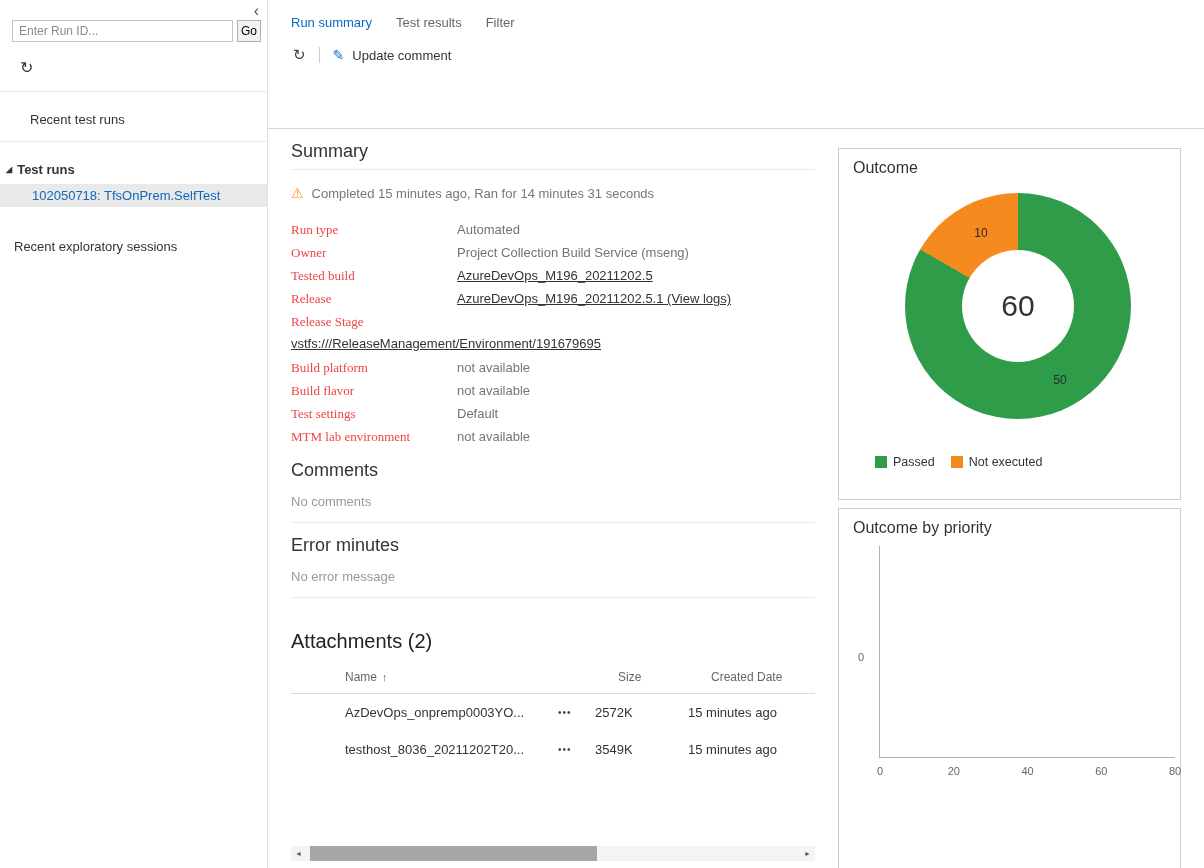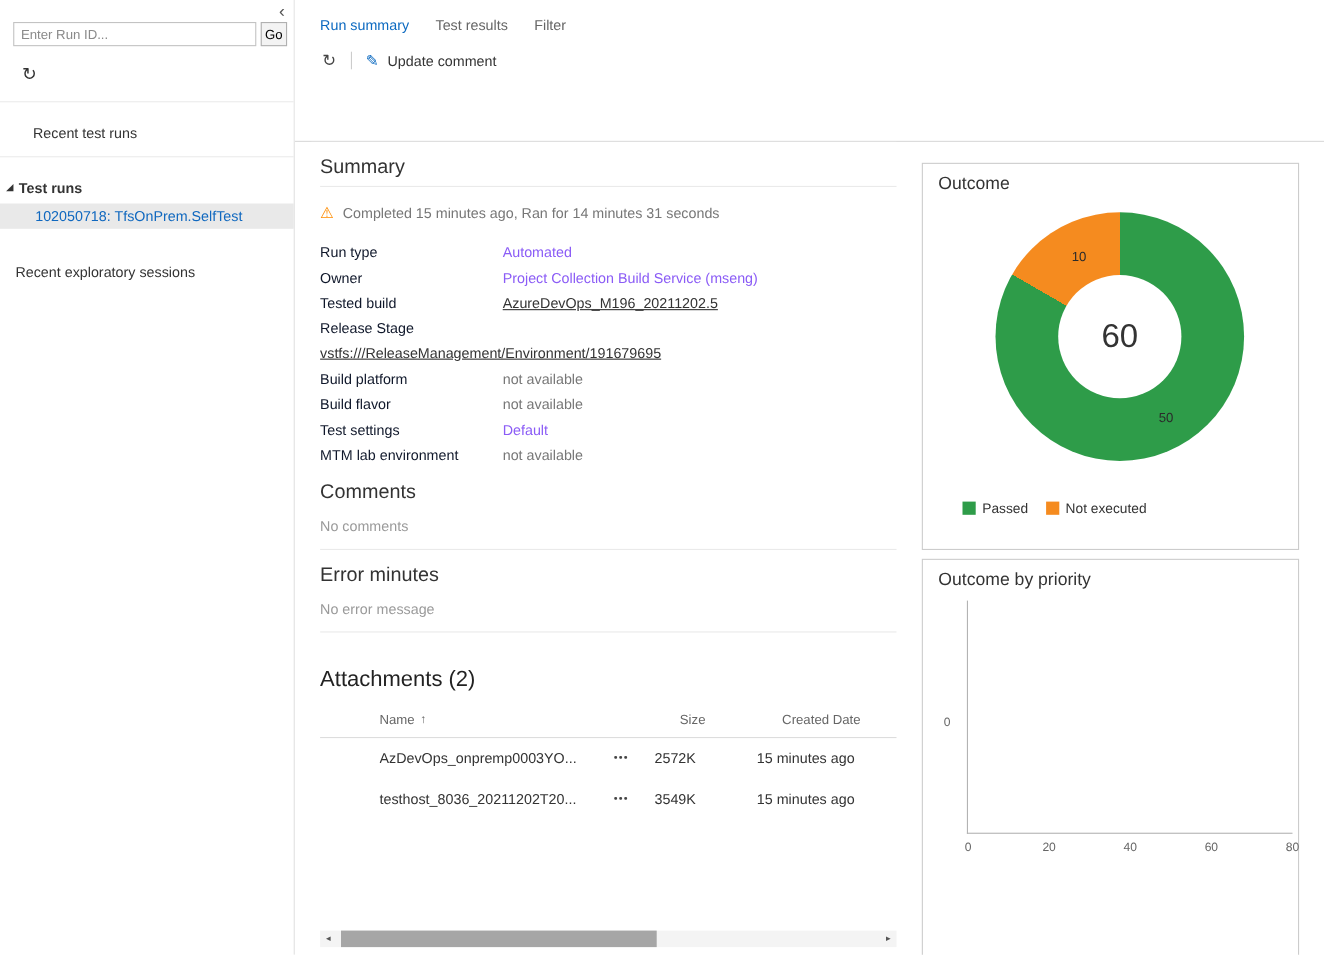--- a/index.html
+++ b/index.html
@@ -35,22 +35,22 @@
 
   
   .main-col { position:absolute; left:283px; top:129px; width:532px; height:739px; padding:12px 0 0 8px; font-size:13px; background:#fff; }
   .h-section { font-size:18px; color:#333; font-weight:400; }
   .h-section.spaced { margin-top:12px; }
   .rule { border-bottom:1px solid #eaeaea; margin-top:7px; width:524px; }
   .status-line { margin-top:15px; color:#777; display:flex; align-items:center; }
   .warn-icon { color:#ff8c00; margin-right:8px; font-size:14px; }
   .kv-block { margin-top:17px; }
   .kv-row { line-height:23px; display:flex; }
-  .kv-label { width:166px; color:#0f172a; flex-shrink:0; }
-  .kv-value { color:#8b5cf6; }
+  .kv-label { width:166px; color:#ef4444; flex-shrink:0;font-family:Liberation Serif, serif; }
+  .kv-value { color:#737373; }
   .kv-value.muted { color:#777; }
   .link { color:#333; text-decoration:underline; cursor:pointer; }
   .kv-stacked { line-height:21px; margin-bottom:2px; }
   .empty-text { color:#9a9a9a; margin-top:13px; }
   .rule.after-empty { margin-top:13px; }
   .h-attachments { font-size:20px; color:#222; font-weight:400; margin-top:32px; }
   .att-header { display:flex; margin-top:17px; padding:0 0 9px 54px; color:#666; font-size:12px; border-bottom:1px solid #ddd; }
   .att-name-col { width:250px; display:flex; align-items:center; }
   .sort-arrow { margin-left:5px; font-size:11px; color:#666; }
   .att-size-col { width:93px;margin-left:23px; }
@@ -144,20 +144,24 @@
     </div>
     <div class="kv-row">
       <span class="kv-label">Owner</span>
       <span class="kv-value">Project Collection Build Service (mseng)</span>
     </div>
     <div class="kv-row">
       <span class="kv-label">Tested build</span>
       <span class="kv-value link">AzureDevOps_M196_20211202.5</span>
     </div>
     <div class="kv-row">
+      <span class="kv-label">Release</span>
+      <span class="kv-value link">AzureDevOps_M196_20211202.5.1 (View logs)</span>
+    </div>
+    <div class="kv-row">
       <span class="kv-label">Release Stage</span>
     </div>
     <div class="kv-stacked">
       <span class="link">vstfs:///ReleaseManagement/Environment/191679695</span>
     </div>
     <div class="kv-row">
       <span class="kv-label">Build platform</span>
       <span class="kv-value muted">not available</span>
     </div>
     <div class="kv-row">

